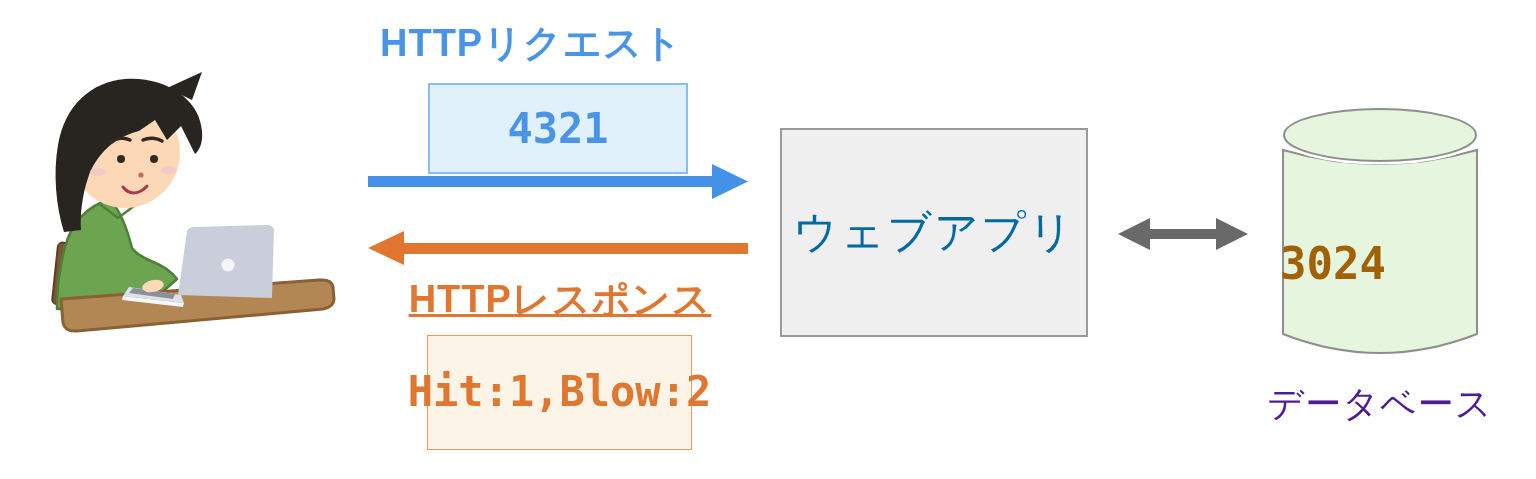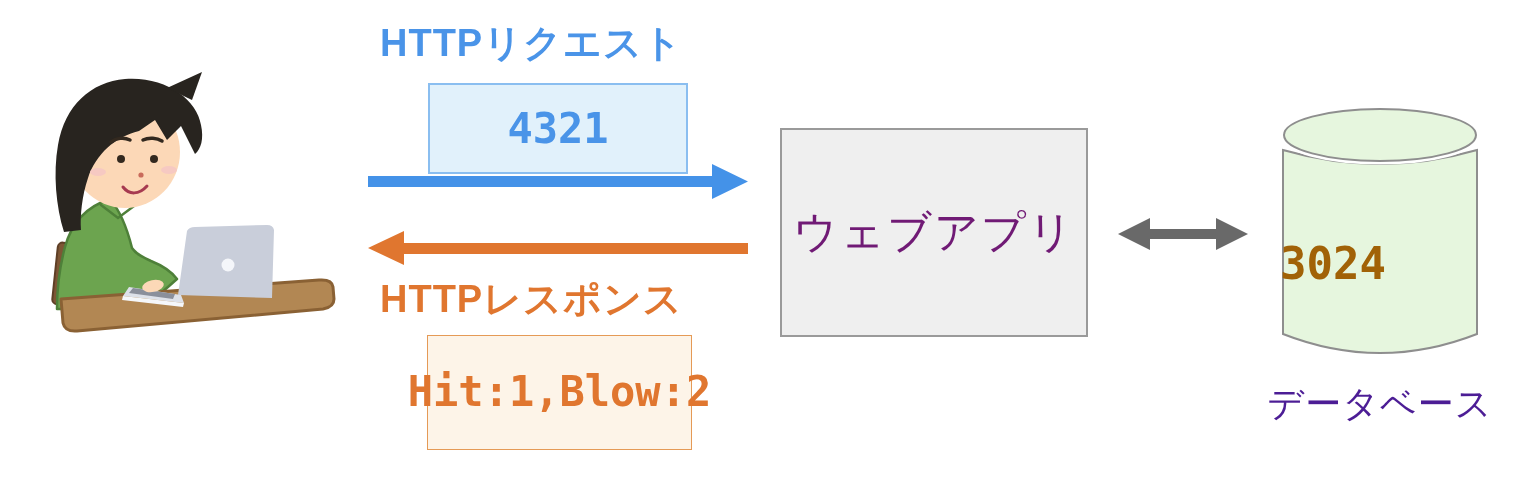--- a/index.html
+++ b/index.html
@@ -14,32 +14,32 @@
   .req-label{left:380px;top:18px;width:360px;text-align:left;
     font-size:38px;font-weight:700;color:#4A94E8;letter-spacing:1px;}
   .req-box{left:428px;top:83px;width:260px;height:91px;
     background:#E1F1FB;border:2px solid #8ABEF0;box-sizing:border-box;
     display:flex;align-items:center;justify-content:center;}
   .req-box span{font-family:"DejaVu Sans Mono","Liberation Mono",monospace;
     font-size:42px;font-weight:700;color:#4A94E8;}
   .arrow-req{left:366px;top:160px;width:384px;height:44px;}
   
   .arrow-res{left:366px;top:226px;width:384px;height:44px;}
-  .res-label{left:380px;top:274px;width:360px;
-    font-size:38px;font-weight:700;color:#E0762F;letter-spacing:1px;}
+  .res-label{left:380px;top:274px;width:360px;text-align:center;
+    font-size:38px;font-weight:700;color:#E0762F;letter-spacing:1px;text-decoration:underline;}
   .res-box{left:427px;top:335px;width:265px;height:115px;
     background:#FDF4E8;border:1.5px solid #E59A56;box-sizing:border-box;
     display:flex;align-items:center;justify-content:center;}
   .res-box span{font-family:"DejaVu Sans Mono","Liberation Mono",monospace;
     font-size:42px;font-weight:700;color:#E0762F;line-height:1.3;}
   
   .webapp-box{left:780px;top:128px;width:308px;height:209px;
     background:#EFEFEF;border:2px solid #9A9A9A;box-sizing:border-box;
     display:flex;align-items:center;justify-content:center;}
-  .webapp-box span{font-size:44px;color:#701a75;letter-spacing:2px;}
+  .webapp-box span{font-size:44px;color:#0369a1;letter-spacing:2px;}
   
   .arrow-link{left:1116px;top:212px;width:134px;height:44px;}
   
   .db-cyl{left:1280px;top:108px;width:200px;height:252px;}
   .db-line1{left:1280px;top:184px;width:200px;text-align:center;
     font-size:38px;font-weight:500;color:#5CB43C;line-height:44px;}
   .db-line2{left:1280px;top:238px;width:200px;text-align:left;
     font-family:"DejaVu Sans Mono","Liberation Mono",monospace;
     font-size:44px;font-weight:700;color:#a16207;line-height:52px;}
   .db-label{left:1255px;top:380px;width:250px;text-align:center;

